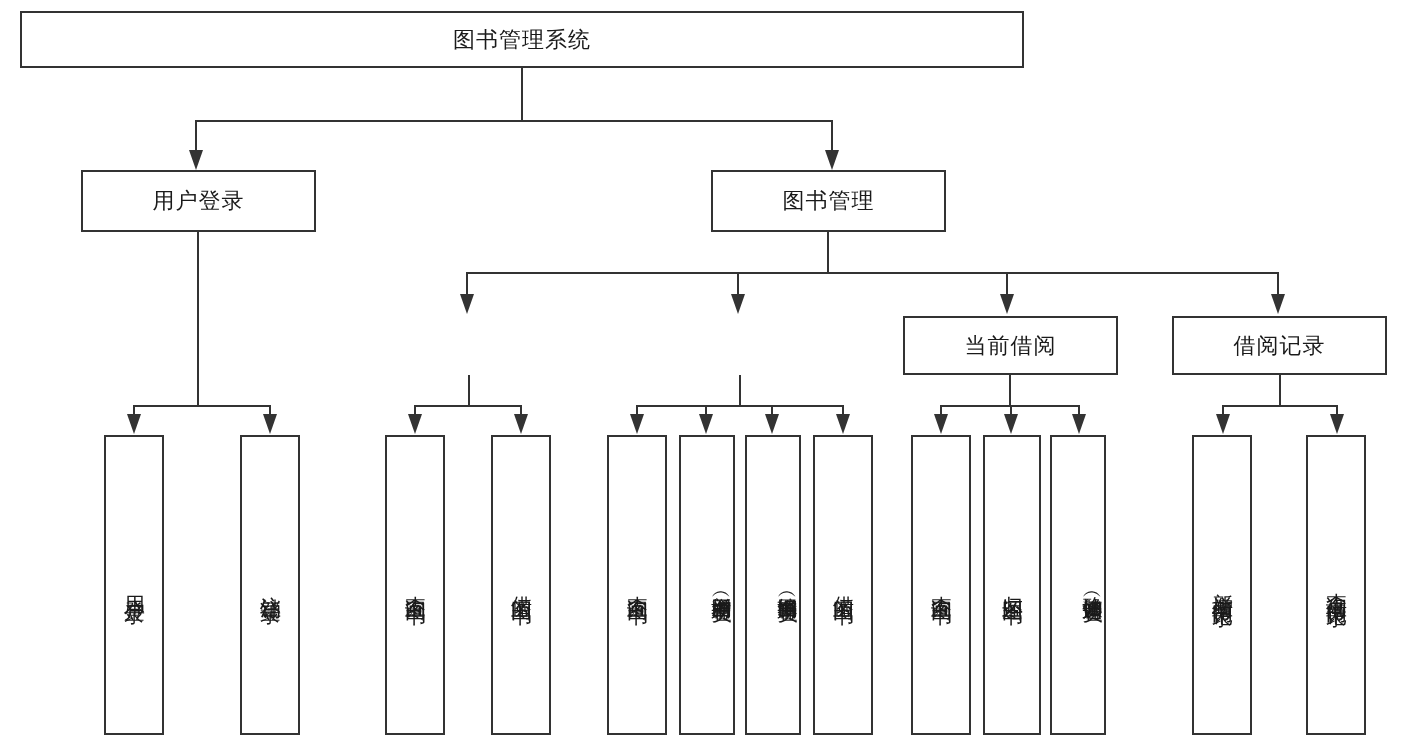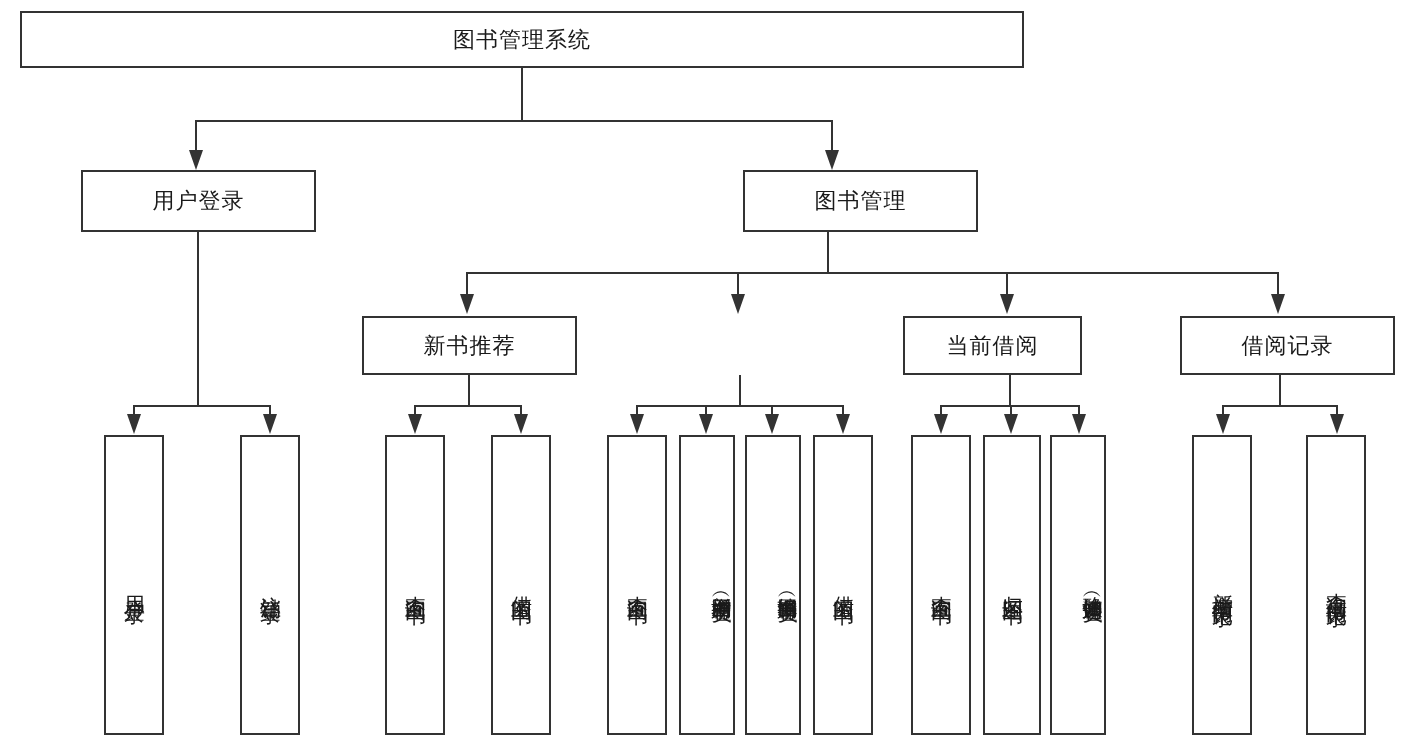--- a/index.html
+++ b/index.html
@@ -91,21 +91,21 @@
   <div class="line hline" style="left:195px; top:120px; width:638px;"></div>
 
   <div class="line vline" style="left:195px; top:120px; height:32px;"></div>
   <div class="arrow" style="left:189px; top:150px;"></div>
   <div class="line vline" style="left:831px; top:120px; height:32px;"></div>
   <div class="arrow" style="left:825px; top:150px;"></div>
 
   <div class="node h" style="left:81px; top:170px; width:235px; height:62px;">
     <span>用户登录</span>
   </div>
-  <div class="node h" style="left:711px; top:170px; width:235px; height:62px;margin-left:32px;">
+  <div class="node h" style="left:711px; top:170px; width:235px; height:62px;">
     <span>图书管理</span>
   </div>
 
   <div class="line vline" style="left:197px; top:232px; height:173px;"></div>
   <div class="line hline" style="left:133px; top:405px; width:136px;"></div>
   <div class="line vline" style="left:133px; top:405px; height:12px;"></div>
   <div class="arrow" style="left:127px; top:414px;"></div>
   <div class="line vline" style="left:269px; top:405px; height:12px;"></div>
   <div class="arrow" style="left:263px; top:414px;"></div>
 
@@ -113,27 +113,24 @@
   <div class="line hline" style="left:466px; top:272px; width:813px;"></div>
   <div class="line vline" style="left:466px; top:272px; height:24px;"></div>
   <div class="arrow" style="left:460px; top:294px;"></div>
   <div class="line vline" style="left:737px; top:272px; height:24px;"></div>
   <div class="arrow" style="left:731px; top:294px;"></div>
   <div class="line vline" style="left:1006px; top:272px; height:24px;"></div>
   <div class="arrow" style="left:1000px; top:294px;"></div>
   <div class="line vline" style="left:1277px; top:272px; height:24px;"></div>
   <div class="arrow" style="left:1271px; top:294px;"></div>
 
-  <div class="node h" style="left:362px; top:316px; width:215px; height:59px;">
-    <span>新书推荐</span>
-  </div>
-  <div class="node h" style="left:903px; top:316px; width:179px; height:59px;">
+  <div class="node h" style="left:903px; top:316px; width:215px; height:59px;">
     <span>当前借阅</span>
   </div>
-  <div class="node h" style="left:1172px; top:316px; width:215px; height:59px;margin-left:8px;">
+  <div class="node h" style="left:1172px; top:316px; width:215px; height:59px;">
     <span>借阅记录</span>
   </div>
 
   <div class="line vline" style="left:468px; top:375px; height:30px;"></div>
   <div class="line hline" style="left:414px; top:405px; width:108px;"></div>
   <div class="line vline" style="left:414px; top:405px; height:12px;"></div>
   <div class="arrow" style="left:408px; top:414px;"></div>
   <div class="line vline" style="left:520px; top:405px; height:12px;"></div>
   <div class="arrow" style="left:514px; top:414px;"></div>
 

